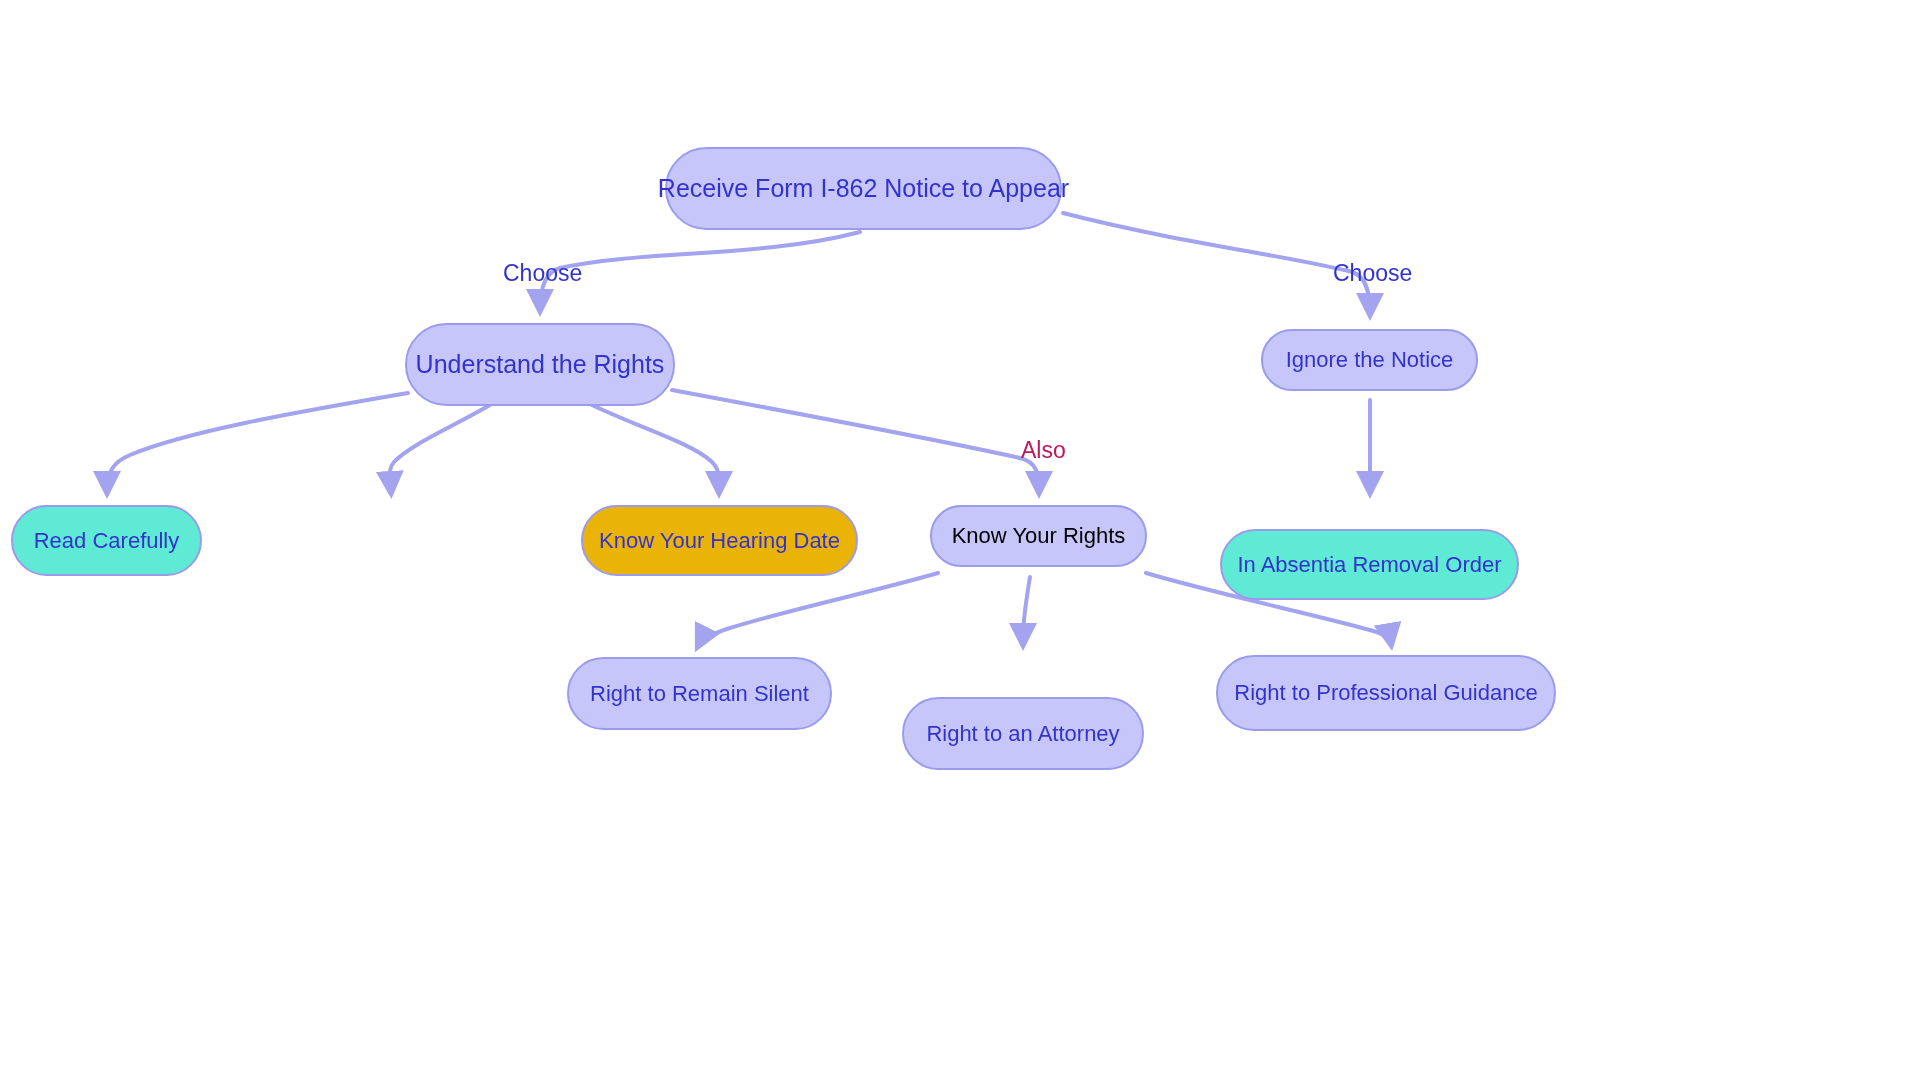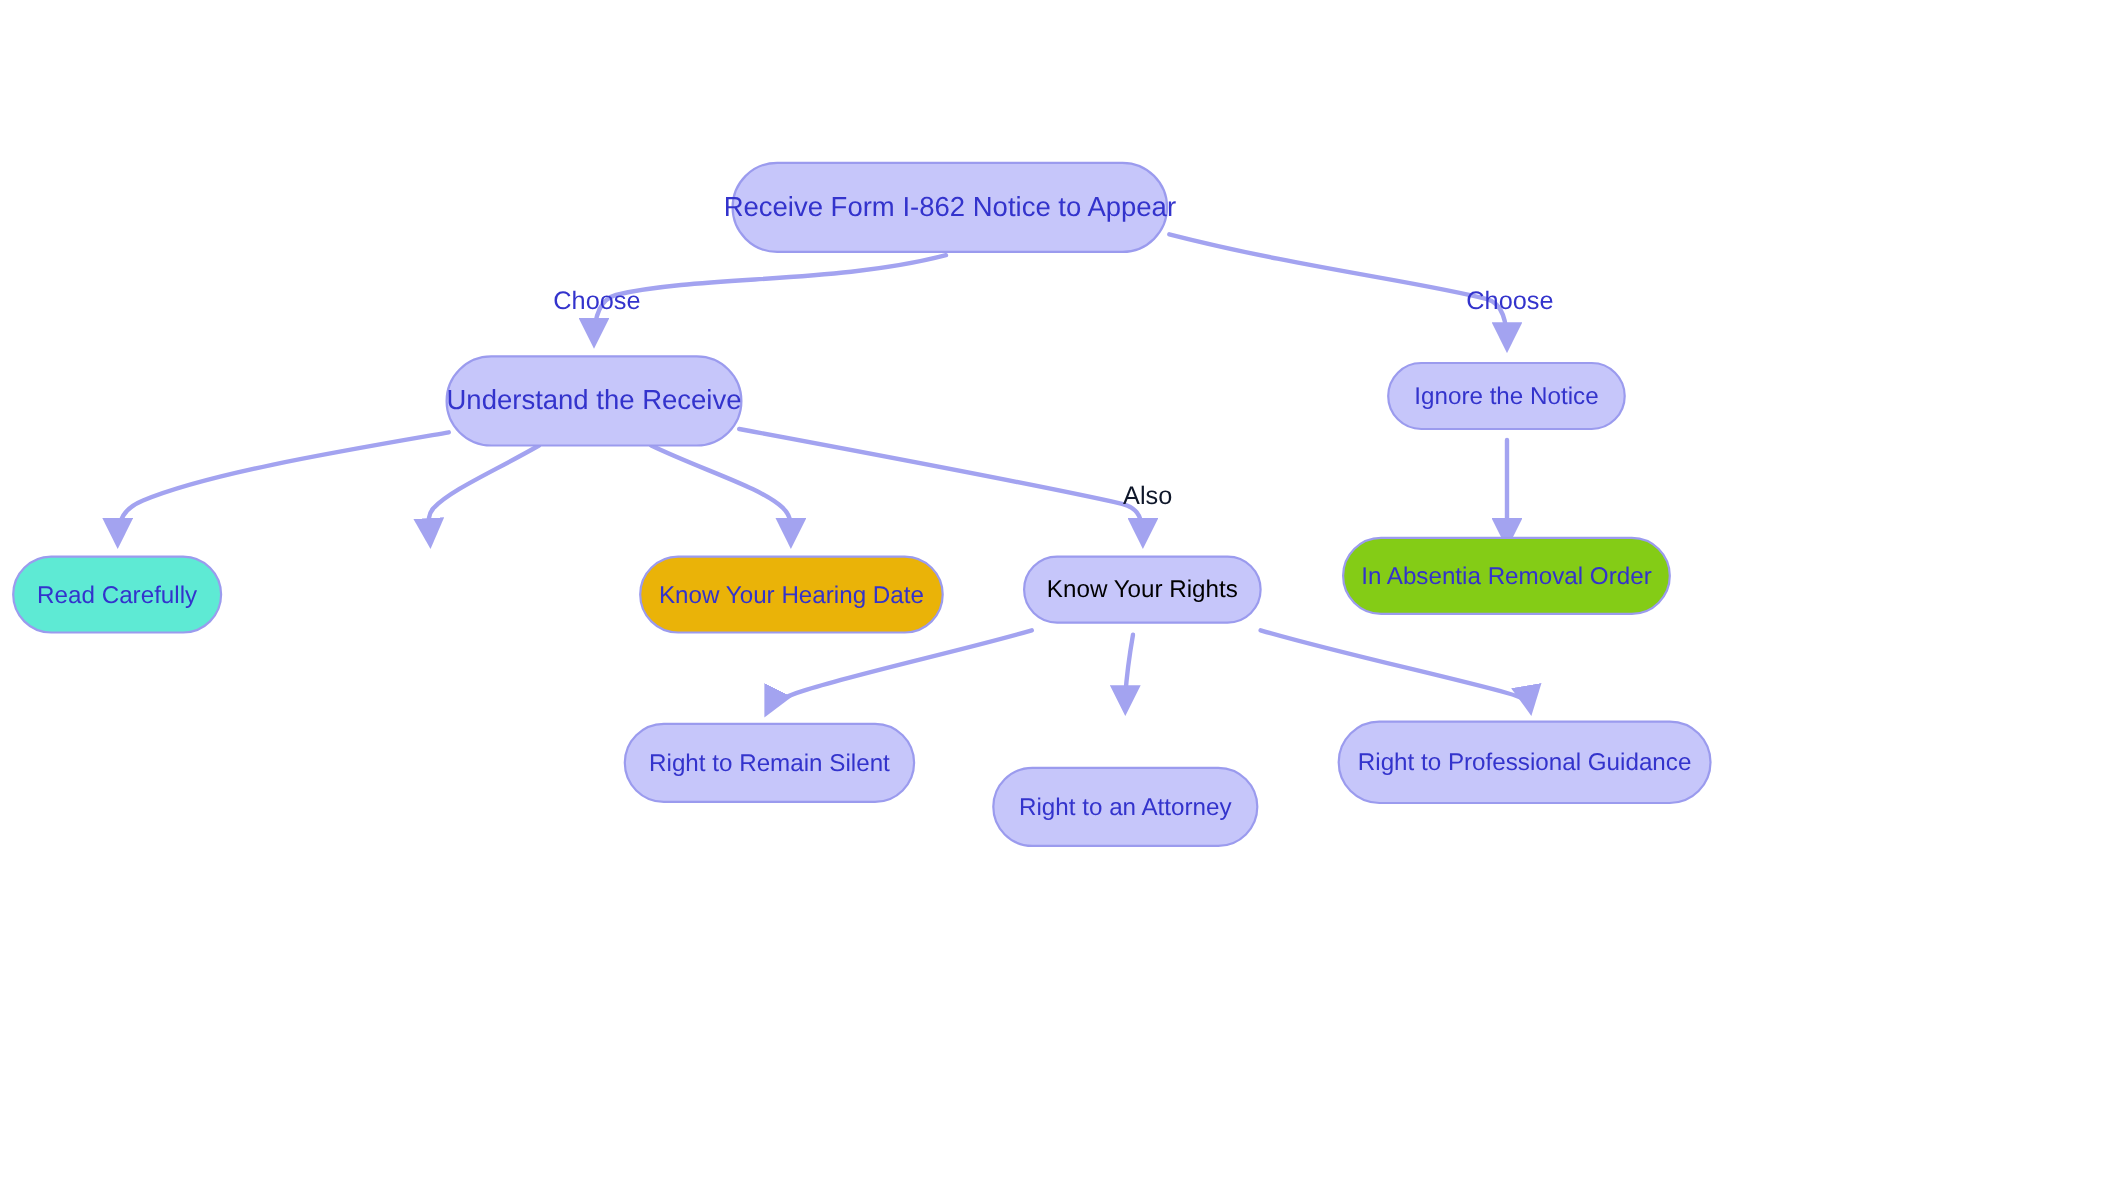--- a/index.html
+++ b/index.html
@@ -94,44 +94,44 @@
       <path d="M 1030 577 C 1026 600 1024 618 1023 632 C 1023 637 1023 640 1023 644" marker-end="url(#arrow)"></path>
 
       <path d="M 1146 573 C 1210 592 1320 616 1370 630 C 1385 634 1390 638 1391 644" marker-end="url(#arrow)"></path>
     </g>
   </svg>
 
   <div class="node" style="left: 665px; top: 147px; width: 397px; height: 83px; font-size: 25px; background: rgb(198, 198, 250); border-color: rgb(155, 155, 238); color: rgb(51, 51, 204);">
     <span class="node-label">Receive Form I-862 Notice to Appear</span>
   </div>
   <div class="node" style="left: 405px; top: 323px; width: 270px; height: 83px; font-size: 25px; background: rgb(198, 198, 250); border-color: rgb(155, 155, 238); color: rgb(51, 51, 204);">
-    <span class="node-label">Understand the Receive</span>
+    <span class="node-label">Understand the Rights</span>
   </div>
   <div class="node" style="left: 1261px; top: 329px; width: 217px; height: 62px; font-size: 22px; background: rgb(198, 198, 250); border-color: rgb(155, 155, 238); color: rgb(51, 51, 204);">
     <span class="node-label">Ignore the Notice</span>
   </div>
   <div class="node" style="left: 11px; top: 505px; width: 191px; height: 71px; font-size: 22px; background: #5eead4; border-color: rgb(155, 155, 238); color: rgb(51, 51, 204);">
     <span class="node-label">Read Carefully</span>
   </div>
   <div class="node" style="left: 581px; top: 505px; width: 277px; height: 71px; font-size: 22px; background: #eab308; border-color: rgb(155, 155, 238); color: rgb(51, 51, 204);">
     <span class="node-label">Know Your Hearing Date</span>
   </div>
   <div class="node" style="left: 930px; top: 505px; width: 217px; height: 62px; font-size: 22px; background: rgb(198, 198, 250); border-color: rgb(155, 155, 238); color: #000000;">
     <span class="node-label">Know Your Rights</span>
   </div>
-  <div class="node" style="left: 1220px; top: 488px; width: 299px; height: 71px; font-size: 22px; background: #84cc16; border-color: rgb(155, 155, 238); color: rgb(51, 51, 204);">
+  <div class="node" style="left: 1220px; top: 529px; width: 299px; height: 71px; font-size: 22px; background: #5eead4; border-color: rgb(155, 155, 238); color: rgb(51, 51, 204);">
     <span class="node-label">In Absentia Removal Order</span>
   </div>
   <div class="node" style="left: 567px; top: 657px; width: 265px; height: 73px; font-size: 22px; background: rgb(198, 198, 250); border-color: rgb(155, 155, 238); color: rgb(51, 51, 204);">
     <span class="node-label">Right to Remain Silent</span>
   </div>
   <div class="node" style="left: 902px; top: 657px; width: 242px; height: 73px; font-size: 22px; background: rgb(198, 198, 250); border-color: rgb(155, 155, 238); color: rgb(51, 51, 204); margin-top: 40px;">
     <span class="node-label">Right to an Attorney</span>
   </div>
   <div class="node" style="left: 1216px; top: 655px; width: 340px; height: 76px; font-size: 22px; background: rgb(198, 198, 250); border-color: rgb(155, 155, 238); color: rgb(51, 51, 204);">
     <span class="node-label">Right to Professional Guidance</span>
   </div>
 
   <div class="edge-label" style="left: 503px; top: 262px; color: rgb(51, 51, 204);">Choose</div>
   <div class="edge-label" style="left: 1333px; top: 262px; color: rgb(51, 51, 204);">Choose</div>
-  <div class="edge-label" style="left: 1021px; top: 439px; color: #0f172a;">Also</div>
+  <div class="edge-label" style="left: 1021px; top: 439px; color: #be185d;">Also</div>
 
 </div>
 
 </body></html>

